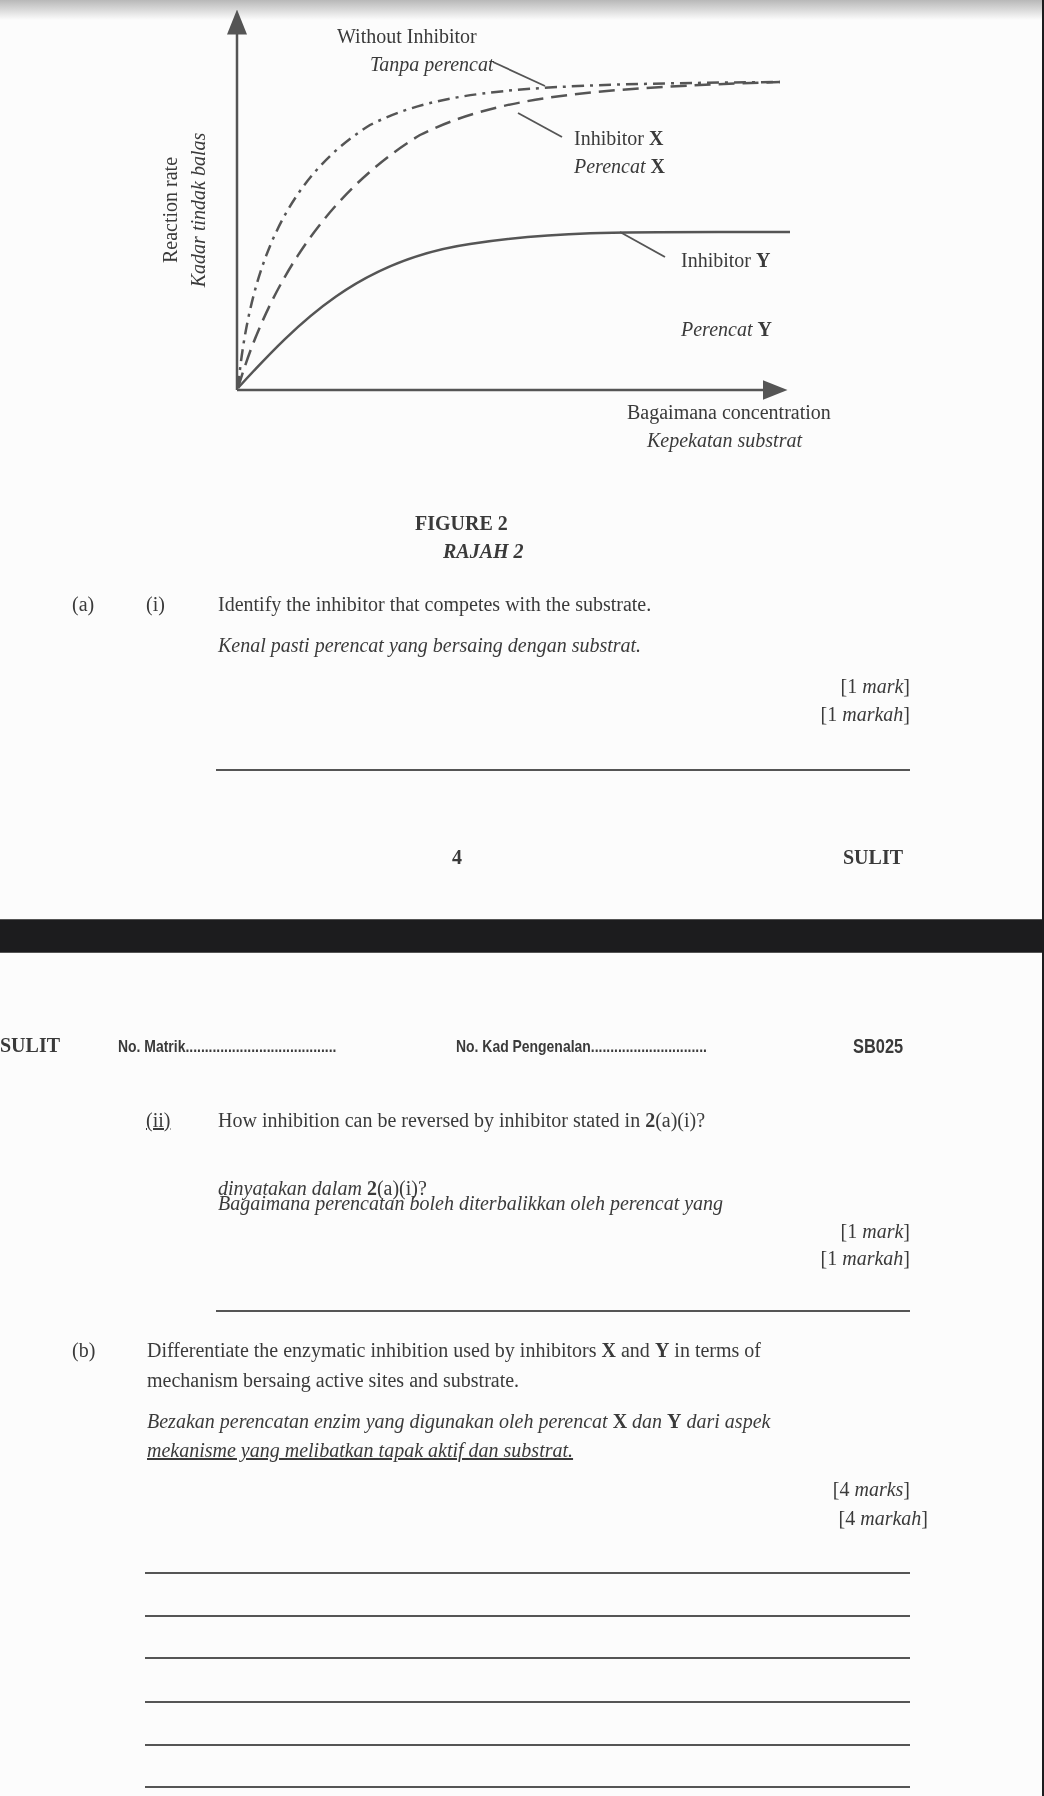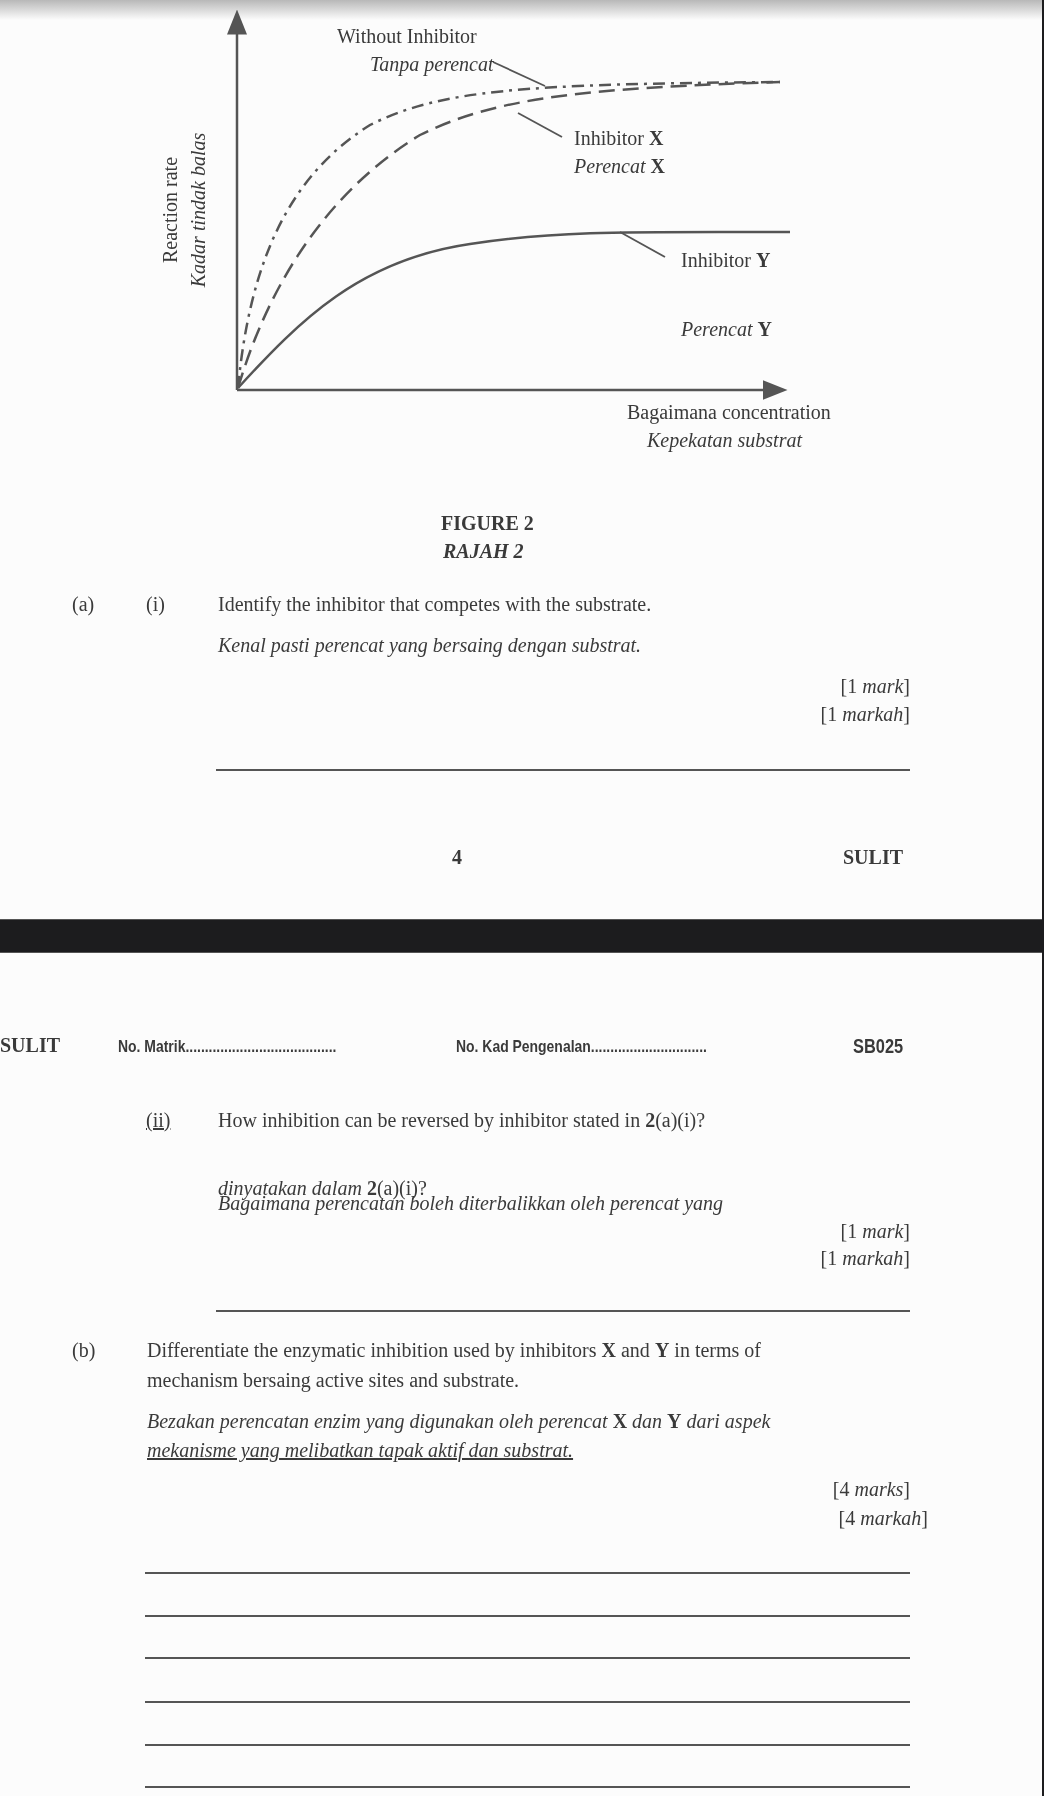--- a/index.html
+++ b/index.html
@@ -53,21 +53,21 @@
 
 <div class="abs t20" style="left:681px;top:249px;"><span>Inhibitor </span><b>Y</b></div>
 <div class="abs t20" style="left:681px;top:277px;margin-top:41px;"><i>Perencat </i><b>Y</b></div>
 
 <div class="abs t20" style="left:170px;top:210px;transform:translate(-50%,-50%) rotate(-90deg);">Reaction rate</div>
 <div class="abs t20 it" style="left:198px;top:210px;transform:translate(-50%,-50%) rotate(-90deg);">Kadar tindak balas</div>
 
 <div class="abs t20" style="left:627px;top:401px;">Bagaimana concentration</div>
 <div class="abs t20 it" style="left:647px;top:429px;">Kepekatan substrat</div>
 
-<div class="abs t20 b" style="left:441px;top:512px;">FIGURE 2</div>
+<div class="abs t20 b" style="left:415px;top:512px;">FIGURE 2</div>
 <div class="abs t20 b it" style="left:443px;top:540px;">RAJAH 2</div>
 
 <div class="abs t20" style="left:72px;top:593px;">(a)</div>
 <div class="abs t20" style="left:146px;top:593px;">(i)</div>
 <div class="abs t20" style="left:218px;top:593px;font-family:Liberation Serif, serif;">Identify the inhibitor that competes with the substrate.</div>
 <div class="abs t20 it" style="left:218px;top:634px;">Kenal pasti perencat yang bersaing dengan substrat.</div>
 <div class="abs t20" style="right:134px;top:675px;"><span>[1 </span><i>mark</i><span>]</span></div>
 <div class="abs t20" style="right:134px;top:703px;"><span>[1 </span><i>markah</i><span>]</span></div>
 <div class="ans-line" style="left:216px;top:769px;width:694px;"></div>
 

